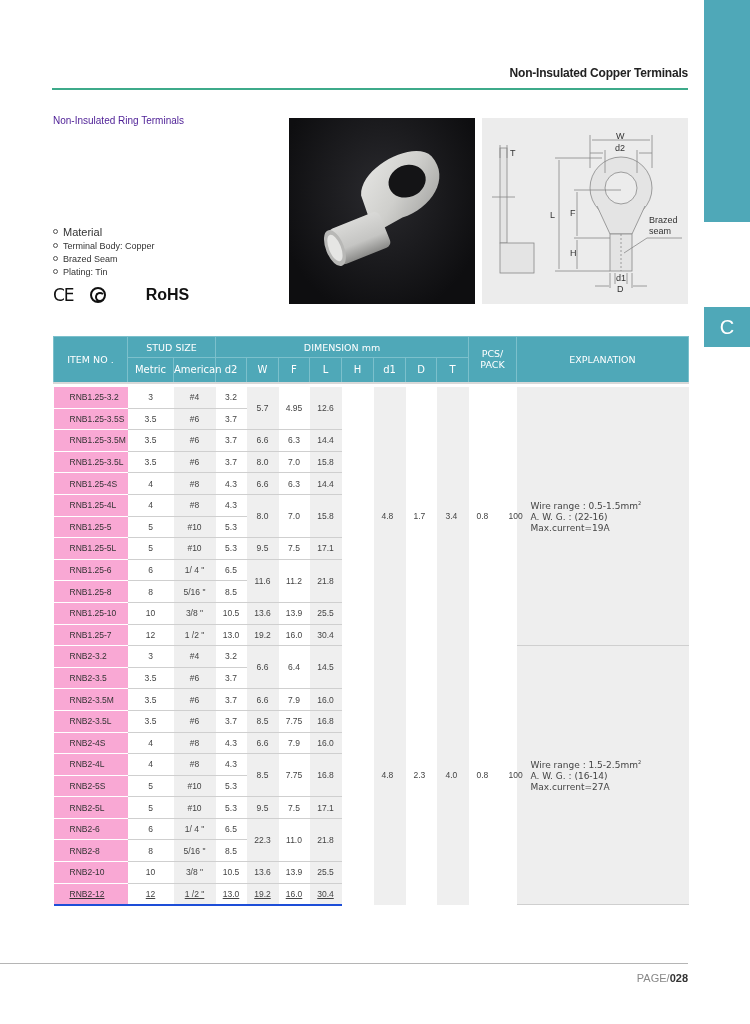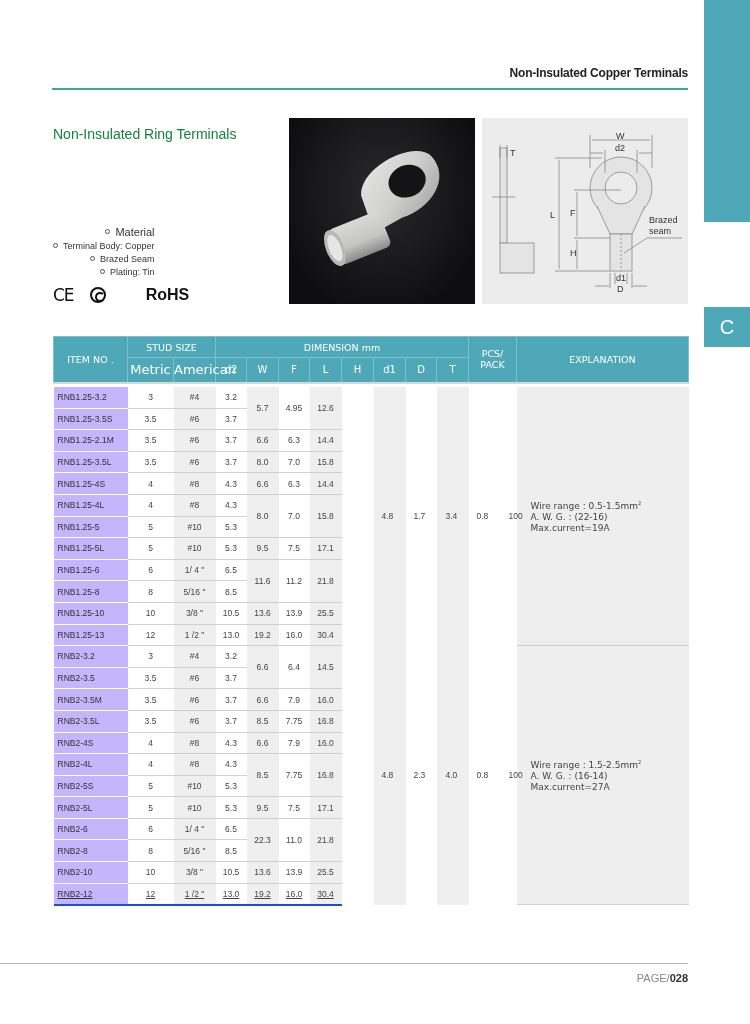--- a/index.html
+++ b/index.html
@@ -6,24 +6,24 @@
   html, body { width: 750px; height: 1024px; background: #ffffff; overflow: hidden; }
   body { position: relative; font-family: "Liberation Sans", sans-serif; color: #333; }
 
   .side-tab-top { position: absolute; left: 704px; top: 0; width: 46px; height: 222px; background: #4fa8b8; }
   .side-tab-c { position: absolute; left: 704px; top: 307px; width: 46px; height: 40px; background: #4fa8b8;
     color: #fff; font-size: 20px; text-align: center; line-height: 40px; }
 
   .header-title { position: absolute; right: 62px; top: 66px; font-size: 12px; font-weight: bold; color: #222; letter-spacing: -0.2px; text-align: right; }
   .header-rule { position: absolute; left: 52px; top: 88px; width: 636px; height: 2px; background: #3daa8a; }
 
-  .page-title { position: absolute; left: 53px; top: 126px; font-size: 14px; color: #15803d; }
+  .page-title { position: absolute; left: 53px; top: 115px; font-size: 10px; color: #4c1d95; }
 
   .features { position: absolute; left: 53px; top: 224px; list-style: none; }
-  .features li { display: flex; align-items: center; color: #333; justify-content: flex-end; }
+  .features li { display: flex; align-items: center; color: #333; }
   .features li .bullet { display: inline-block; width: 5px; height: 5px; border: 1px solid #555; border-radius: 50%; margin-right: 5px; }
   .features li.main { font-size: 11px; height: 15px; }
   .features li.sub { font-size: 9px; height: 13px; }
 
   .certs { position: absolute; left: 53px; top: 285px; display: flex; align-items: center; gap: 16px; }
   .ce { font-size: 17px; font-weight: normal; letter-spacing: -1px; color: #111; font-family: "DejaVu Sans", sans-serif; }
   .cert-circle { width: 16px; height: 16px; border: 2px solid #111; border-radius: 50%; position: relative; }
   .cert-circle::after { content: ""; position: absolute; left: 3px; top: 3px; width: 6px; height: 6px; border: 2px solid #111; border-radius: 50%; border-right-color: transparent; }
   .rohs { font-size: 16px; font-weight: bold; color: #111; margin-left: 24px; }
 
@@ -31,26 +31,26 @@
     background: radial-gradient(ellipse at 50% 40%, #2a2a2e 0%, #0e0e10 80%); overflow: hidden; }
   .photo svg { position: absolute; left: 0; top: 0; }
 
   .diagram { position: absolute; left: 482px; top: 118px; width: 206px; height: 186px; background: #ececec; }
   .diagram svg { position: absolute; left: 0; top: 0; }
 
   table.spec { position: absolute; left: 53px; top: 336px; width: 635px; border-collapse: collapse; table-layout: fixed; }
   table.spec th { background: #4fa8b8; color: #ffffff; font-weight: normal; font-family: "DejaVu Sans", sans-serif;
     font-size: 9.5px; border: 1px solid #7cc0cc; text-align: center; }
   table.spec thead tr.h1 th { height: 21px; }
-  table.spec thead tr.h2 th { height: 25px; font-size: 13px; }
+  table.spec thead tr.h2 th { height: 25px; font-size: 10px; }
   table.spec thead th.item { font-size: 9.5px; margin-top: 30px; }
   table.spec thead tr.h2 th.big { font-size: 10px; }
   table.spec tbody tr.gap td { height: 4px; padding: 0; background: #fff; border: none; border-top: 2px solid #d8d8d8; }
   table.spec td { height: 21.6px; font-size: 8.5px; color: #444; text-align: center; border-bottom: 1px solid #cfcfcf; padding: 0; }
-  table.spec td.item { text-align: left; padding-left: 4px; background: #c4b5fd; color: #333; border-bottom: 1px solid #ffffff; }
+  table.spec td.item { text-align: left; padding-left: 16px; background: #f9a8d4; color: #333; border-bottom: 1px solid #ffffff; }
   table.spec td.c-w { background: #ffffff; }
   table.spec td.c-g { background: #efefef; }
   table.spec td.nb { border-bottom: none; padding-left: 40px; }
   table.spec td.expl { background: #eeeeee; text-align: left; padding-left: 14px; font-size: 9px; line-height: 11px; color: #444; font-family: "DejaVu Sans", sans-serif; border-bottom: 1px solid #cfcfcf; }
   table.spec td.expl sup { font-size: 5px; }
   table.spec tbody tr.last td { border-bottom: 2px solid #1d4ed8; text-decoration: underline; }
 
   .footer-rule { position: absolute; left: 0; top: 963px; width: 688px; height: 1px; background: #b5b5b5; }
   .page-num { position: absolute; right: 62px; top: 972px; font-size: 11px; color: #888; }
   .page-num b { color: #333; }
@@ -226,21 +226,21 @@
         <td class="c-w nb" rowspan="12">100</td>
         <td class="expl" rowspan="12"><span>Wire range : 0.5-1.5mm</span><sup>2</sup><br><span>A. W. G. : (22-16)</span><br><span>Max.current=19A</span></td>
       </tr>
       <tr>
         <td class="item">RNB1.25-3.5S</td>
         <td class="c-w">3.5</td>
         <td class="c-g">#6</td>
         <td class="c-w">3.7</td>
       </tr>
       <tr>
-        <td class="item">RNB1.25-2.1M</td>
+        <td class="item">RNB1.25-3.5M</td>
         <td class="c-w">3.5</td>
         <td class="c-g">#6</td>
         <td class="c-w">3.7</td>
         <td class="c-g" rowspan="1">6.6</td>
         <td class="c-w" rowspan="1">6.3</td>
         <td class="c-g" rowspan="1">14.4</td>
       </tr>
       <tr>
         <td class="item">RNB1.25-3.5L</td>
         <td class="c-w">3.5</td>
@@ -301,21 +301,21 @@
       <tr>
         <td class="item">RNB1.25-10</td>
         <td class="c-w">10</td>
         <td class="c-g">3/8 "</td>
         <td class="c-w">10.5</td>
         <td class="c-g" rowspan="1">13.6</td>
         <td class="c-w" rowspan="1">13.9</td>
         <td class="c-g" rowspan="1">25.5</td>
       </tr>
       <tr>
-        <td class="item">RNB1.25-13</td>
+        <td class="item">RNB1.25-7</td>
         <td class="c-w">12</td>
         <td class="c-g">1 /2 "</td>
         <td class="c-w">13.0</td>
         <td class="c-g" rowspan="1">19.2</td>
         <td class="c-w" rowspan="1">16.0</td>
         <td class="c-g" rowspan="1">30.4</td>
       </tr>
       <tr>
         <td class="item">RNB2-3.2</td>
         <td class="c-w">3</td>

